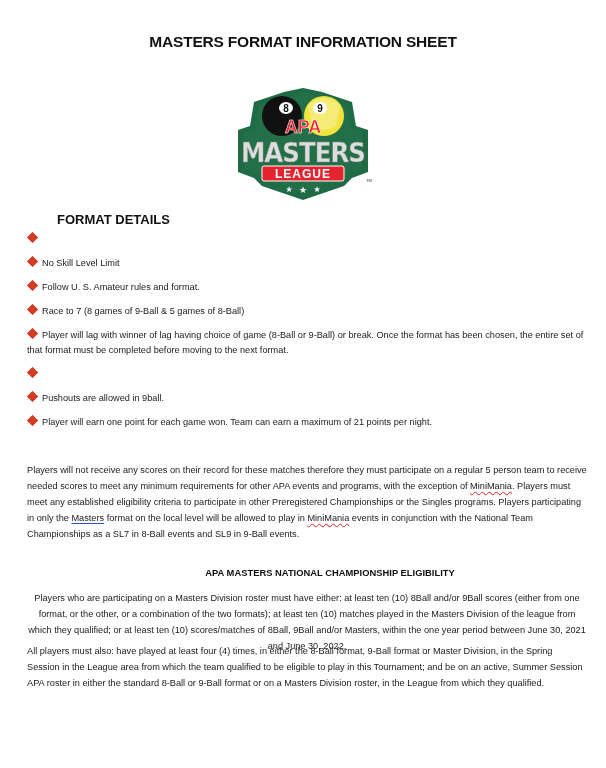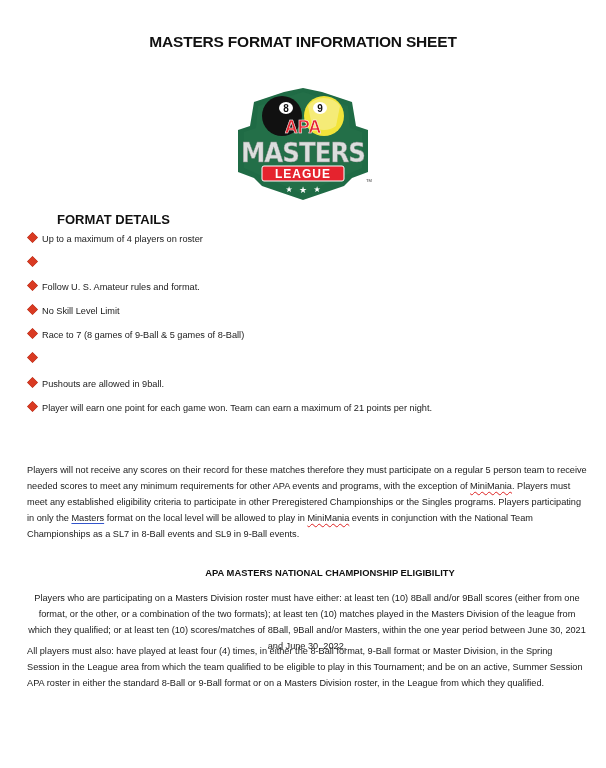--- a/index.html
+++ b/index.html
@@ -49,25 +49,25 @@
 
     <text x="57" y="106" font-size="8" fill="#fff" text-anchor="middle">★</text>
     <text x="71" y="107" font-size="9" fill="#fff" text-anchor="middle">★</text>
     <text x="85" y="106" font-size="8" fill="#fff" text-anchor="middle">★</text>
     <text x="134" y="96" font-size="4" fill="#333" font-family="Liberation Sans, sans-serif">TM</text>
   </svg>
 
   <div class="section-head">FORMAT DETAILS</div>
 
   <div class="bullets">
-    <div class="bullet"><span class="diamond"></span><span>Up to a maximum of 4 players on roster</span></div>
     <div class="bullet"><span class="diamond"></span></div>
+    <div class="bullet"><span class="diamond"></span><span>No Skill Level Limit</span></div>
     <div class="bullet"><span class="diamond"></span><span>Follow U. S. Amateur rules and format.</span></div>
-    <div class="bullet"><span class="diamond"></span><span>No Skill Level Limit</span></div>
     <div class="bullet"><span class="diamond"></span><span>Race to 7 (8 games of 9-Ball &amp; 5 games of 8-Ball)</span></div>
+    <div class="bullet"><span class="diamond"></span><span>Player will lag with winner of lag having choice of game (8-Ball or 9-Ball) or break. Once the format has been chosen, the entire set of that format must be completed before moving to the next format.</span></div>
     <div class="bullet"><span class="diamond"></span></div>
     <div class="bullet"><span class="diamond"></span><span>Pushouts are allowed in 9ball.</span></div>
     <div class="bullet"><span class="diamond"></span><span>Player will earn one point for each game won. Team can earn a maximum of 21 points per night.</span></div>
   </div>
 
   <div class="para p1"><span>Players will not receive any scores on their record for these matches therefore they must participate on a regular 5 person team to receive needed scores to meet any minimum requirements for other APA events and programs, with the exception of </span><span class="squig-red">MiniMania</span><span>. Players must meet any established eligibility criteria to participate in other Preregistered Championships or the Singles programs. Players participating in only the </span><span class="squig-blue">Masters</span><span> format on the local level will be allowed to play in </span><span class="squig-red">MiniMania</span><span> events in conjunction with the National Team Championships as a SL7 in 8-Ball events and SL9 in 9-Ball events.</span></div>
 
   <div class="sub-head">APA MASTERS NATIONAL CHAMPIONSHIP ELIGIBILITY</div>
 
   <div class="para p2">Players who are participating on a Masters Division roster must have either: at least ten (10) 8Ball and/or 9Ball scores (either from one format, or the other, or a combination of the two formats); at least ten (10) matches played in the Masters Division of the league from which they qualified; or at least ten (10) scores/matches of 8Ball, 9Ball and/or Masters, within the one year period between June 30, 2021 and June 30, 2022.</div>

